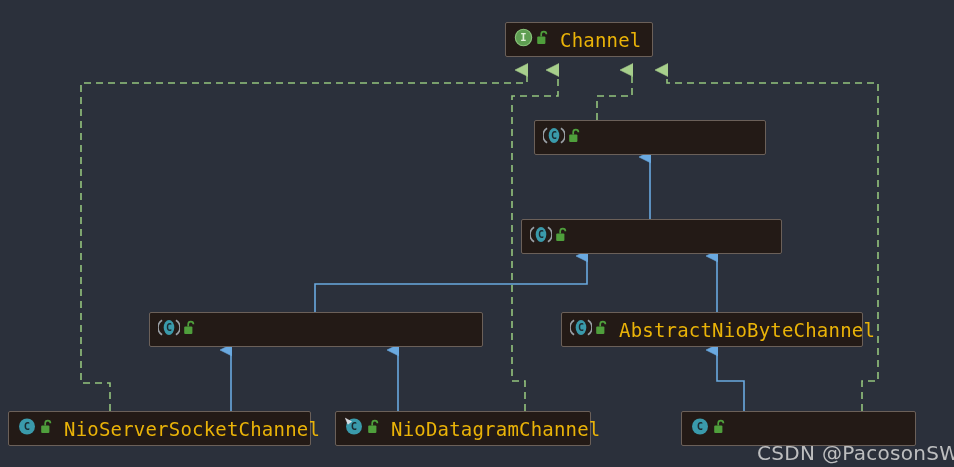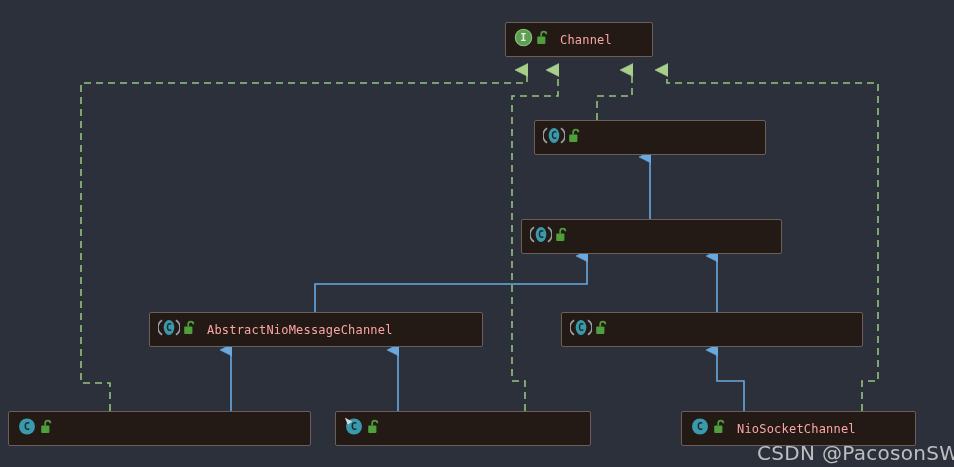--- a/index.html
+++ b/index.html
@@ -31,22 +31,22 @@
     align-items: center;
     background: #231a16;
     border: 1px solid #6b6059;
     border-radius: 2px;
     padding: 0 14px 0 8px;
     height: 35px;
     white-space: nowrap;
     z-index: 5;
   }
   .node-label {
-    color: #fca5a5;
-    font-size: 12px;
+    color: #eab308;
+    font-size: 19px;
     letter-spacing: 0.2px;
     margin-left: 10px;
   }
   .icons {
     display: flex;
     align-items: center;
     gap: 3px;
   }
   .ico {
     display: block;
@@ -166,90 +166,91 @@
           <text x="11" y="13.2" text-anchor="middle" font-family="DejaVu Sans Mono, monospace" font-size="10" font-weight="bold" fill="#1b2a30">C</text>
         </svg>
       </span>
       <span class="ico">
         <svg width="14" height="16" viewBox="0 0 14 16">
           <path d="M5.2 6.6 V4.2 a2.6 2.6 0 0 1 5.2 0" fill="none" stroke="#4f9f3c" stroke-width="1.7"></path>
           <rect x="1.2" y="6.6" width="8.2" height="7.4" rx="1" fill="#4f9f3c"></rect>
         </svg>
       </span>
     </span>
-    <span class="node-label">AbstractNioMessageChannel</span>
   </div>
 
   <div class="node" style="left:561px; top:312px; width:302px;">
     <span class="icons">
       <span class="ico">
         <svg width="22" height="19" viewBox="0 0 22 19">
           <path d="M4.1 2.2 A8.6 8.6 0 0 0 4.1 16.8" fill="none" stroke="#9aa0a6" stroke-width="1.6"></path>
           <path d="M17.9 2.2 A8.6 8.6 0 0 1 17.9 16.8" fill="none" stroke="#9aa0a6" stroke-width="1.6"></path>
           <ellipse cx="11" cy="9.5" rx="5.3" ry="7.4" fill="#3a9aab"></ellipse>
           <text x="11" y="13.2" text-anchor="middle" font-family="DejaVu Sans Mono, monospace" font-size="10" font-weight="bold" fill="#1b2a30">C</text>
         </svg>
       </span>
       <span class="ico">
         <svg width="14" height="16" viewBox="0 0 14 16">
           <path d="M5.2 6.6 V4.2 a2.6 2.6 0 0 1 5.2 0" fill="none" stroke="#4f9f3c" stroke-width="1.7"></path>
           <rect x="1.2" y="6.6" width="8.2" height="7.4" rx="1" fill="#4f9f3c"></rect>
         </svg>
       </span>
     </span>
+    <span class="node-label">AbstractNioByteChannel</span>
   </div>
 
   <div class="node" style="left:8px; top:411px; width:303px;">
     <span class="icons">
       <span class="ico">
         <svg width="20" height="19" viewBox="0 0 20 19">
           <circle cx="10" cy="9.5" r="8" fill="#3a9aab"></circle>
           <text x="10" y="13.3" text-anchor="middle" font-family="DejaVu Sans Mono, monospace" font-size="10.5" font-weight="bold" fill="#1b2a30">C</text>
         </svg>
       </span>
       <span class="ico">
         <svg width="14" height="16" viewBox="0 0 14 16">
           <path d="M5.2 6.6 V4.2 a2.6 2.6 0 0 1 5.2 0" fill="none" stroke="#4f9f3c" stroke-width="1.7"></path>
           <rect x="1.2" y="6.6" width="8.2" height="7.4" rx="1" fill="#4f9f3c"></rect>
         </svg>
       </span>
     </span>
+    <span class="node-label">NioServerSocketChannel</span>
   </div>
 
   <div class="node" style="left:335px; top:411px; width:256px;">
     <span class="icons">
       <span class="ico">
         <svg width="20" height="19" viewBox="0 0 20 19">
           <circle cx="10" cy="9.5" r="8" fill="#3a9aab"></circle>
           <text x="10" y="13.3" text-anchor="middle" font-family="DejaVu Sans Mono, monospace" font-size="10.5" font-weight="bold" fill="#1b2a30">C</text>
           <path d="M1.4 1.2 L7.6 4.6 L3.9 7.2 Z" fill="#d6dbe0" stroke="#eef1f4" stroke-width="0.5"></path>
         </svg>
       </span>
       <span class="ico">
         <svg width="14" height="16" viewBox="0 0 14 16">
           <path d="M5.2 6.6 V4.2 a2.6 2.6 0 0 1 5.2 0" fill="none" stroke="#4f9f3c" stroke-width="1.7"></path>
           <rect x="1.2" y="6.6" width="8.2" height="7.4" rx="1" fill="#4f9f3c"></rect>
         </svg>
       </span>
     </span>
+    <span class="node-label">NioDatagramChannel</span>
   </div>
 
   <div class="node" style="left:681px; top:411px; width:235px;">
     <span class="icons">
       <span class="ico">
         <svg width="20" height="19" viewBox="0 0 20 19">
           <circle cx="10" cy="9.5" r="8" fill="#3a9aab"></circle>
           <text x="10" y="13.3" text-anchor="middle" font-family="DejaVu Sans Mono, monospace" font-size="10.5" font-weight="bold" fill="#1b2a30">C</text>
         </svg>
       </span>
       <span class="ico">
         <svg width="14" height="16" viewBox="0 0 14 16">
           <path d="M5.2 6.6 V4.2 a2.6 2.6 0 0 1 5.2 0" fill="none" stroke="#4f9f3c" stroke-width="1.7"></path>
           <rect x="1.2" y="6.6" width="8.2" height="7.4" rx="1" fill="#4f9f3c"></rect>
         </svg>
       </span>
     </span>
-    <span class="node-label">NioSocketChannel</span>
   </div>
 
   <div class="watermark">CSDN @PacosonSWJTU</div>
 
 </div>
 
 </body></html>

